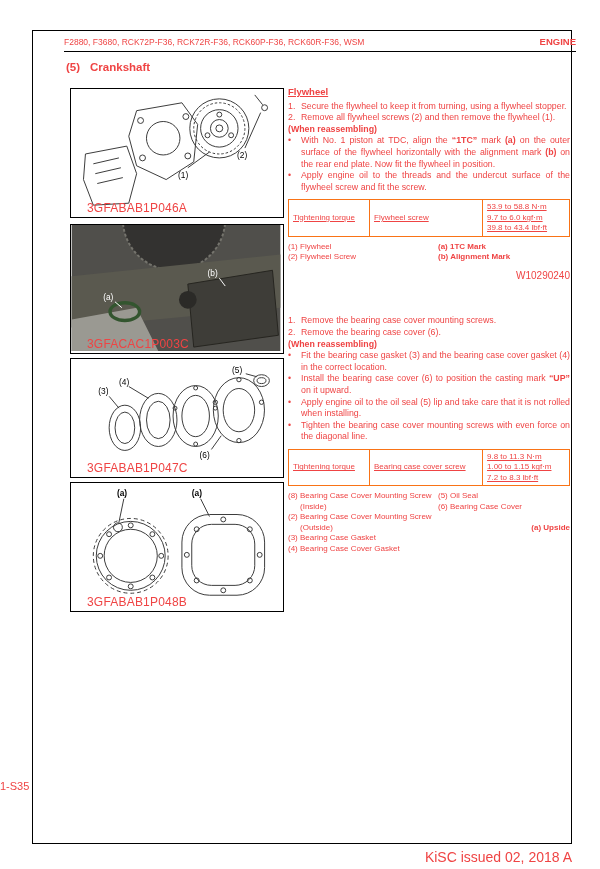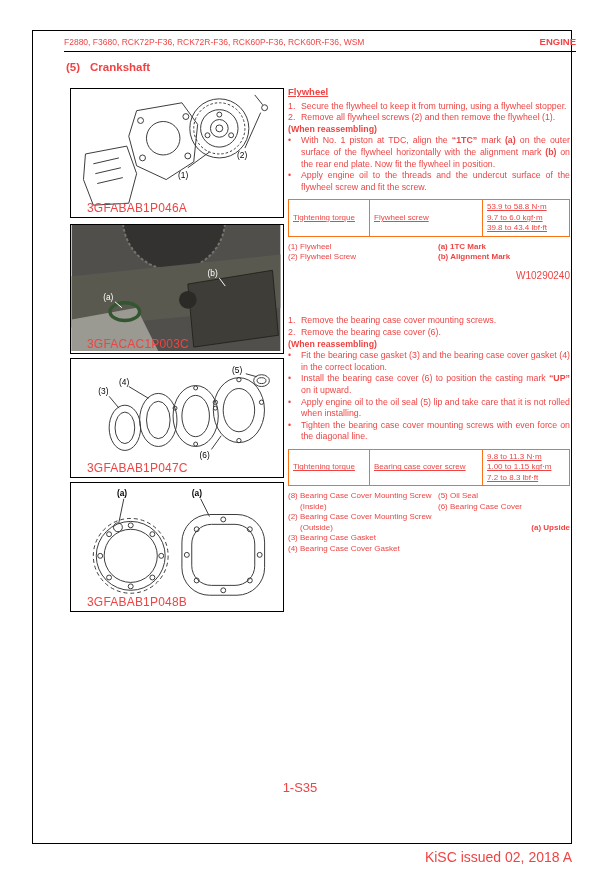--- a/index.html
+++ b/index.html
@@ -31,21 +31,21 @@
   table.torque{width:100%;border-collapse:collapse;margin:6px 0 5px 0;font-size:8px;line-height:10.5px;}
   table.torque td{border:1px solid #f97316;padding:2px 4px;vertical-align:middle;text-decoration:underline;}
   table.torque td.c1{width:72px;}
   table.torque td.c2{width:104px;}
   .legend{display:grid;grid-template-columns:150px 1fr;font-size:8px;line-height:10.5px;margin-top:2px;}
   .legend .sub{padding-left:12px;}
   .legend .mt{margin-top:10.5px;text-align:right;}
   .refcode{text-align:right;font-size:10px;margin-top:7px;}
   .sec2{margin-top:34px;}
 
-  .page-number{position:absolute;left:0;right:0;top:780px;text-align:center;font-size:13px;}
+  .page-number{position:absolute;left:0;right:0;top:780px;text-align:left;font-size:11px;}
   .issued{position:absolute;right:28px;top:849px;font-size:14px;text-align:right;}
   svg text{font-size:8.5px;fill:#000;}
   svg text.w{fill:#fff;}
   svg text.b{font-weight:bold;}
 </style>
 </head>
 <body>
 
 <div class="page">
   <div class="border-frame"></div>

